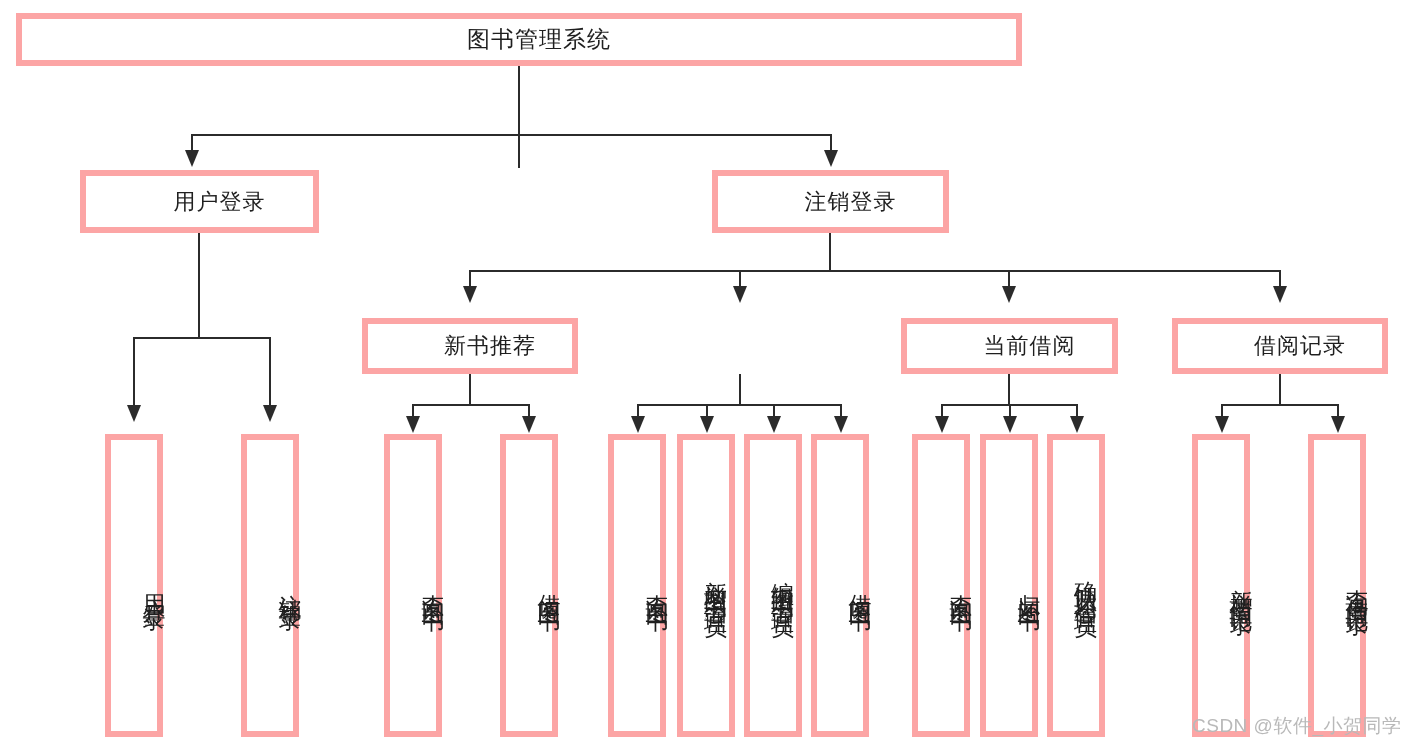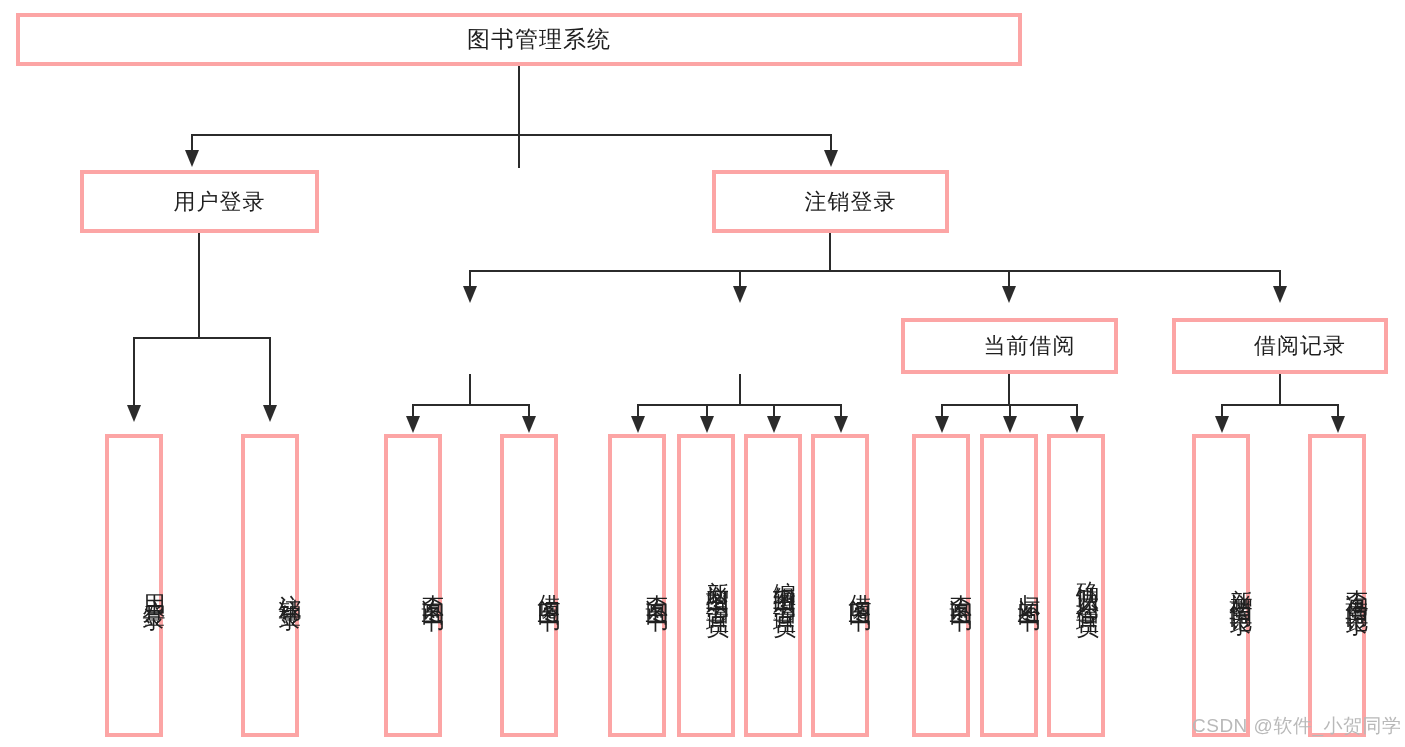--- a/index.html
+++ b/index.html
@@ -14,21 +14,21 @@
     width:1405px;
     height:747px;
     background:#ffffff;
     overflow:hidden;
   }
   
   .node{
     position:absolute;
     box-sizing:border-box;
     background:#ffffff;
-    border:4px solid #fca5a5;
+    border:6px solid #fca5a5;
     display:flex;
     align-items:center;
     justify-content:center;
     text-align:center;
     line-height:1.18;
     color:#1f1f1f;
     z-index:3;
     padding-left:40px;
   }
   .node.h{                       
@@ -112,20 +112,21 @@
   <div class="hline" style="left:469px;top:270px;width:811px;"></div>
   <div class="vline" style="left:469px;top:270px;height:18px;"></div>
   <div class="vline" style="left:739px;top:270px;height:18px;"></div>
   <div class="vline" style="left:1008px;top:270px;height:18px;"></div>
   <div class="vline" style="left:1279px;top:270px;height:18px;"></div>
   <div class="arrow" style="left:463px;top:286px;"></div>
   <div class="arrow" style="left:733px;top:286px;"></div>
   <div class="arrow" style="left:1002px;top:286px;"></div>
   <div class="arrow" style="left:1273px;top:286px;"></div>
 
+  <div class="node h" style="left:362px;top:318px;width:216px;height:56px;">新书推荐</div>
   <div class="node h" style="left:901px;top:318px;width:217px;height:56px;">当前借阅</div>
   <div class="node h" style="left:1172px;top:318px;width:216px;height:56px;">借阅记录</div>
 
   <div class="vline" style="left:469px;top:374px;height:30px;"></div>
   <div class="hline" style="left:412px;top:404px;width:117px;"></div>
   <div class="vline" style="left:412px;top:404px;height:14px;"></div>
   <div class="vline" style="left:528px;top:404px;height:14px;"></div>
   <div class="arrow" style="left:406px;top:416px;"></div>
   <div class="arrow" style="left:522px;top:416px;"></div>
 

